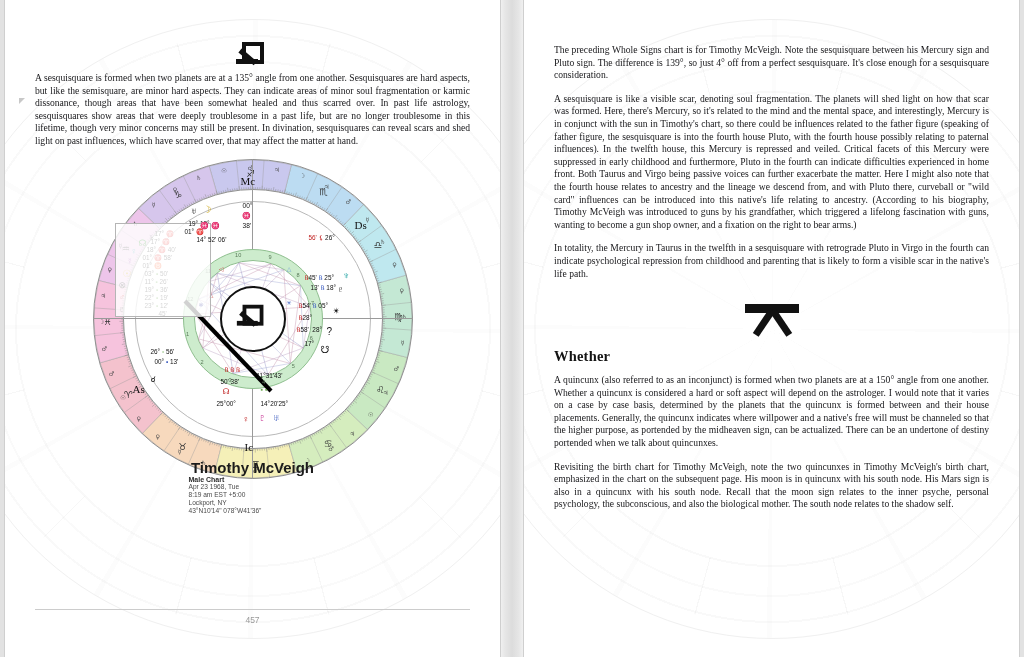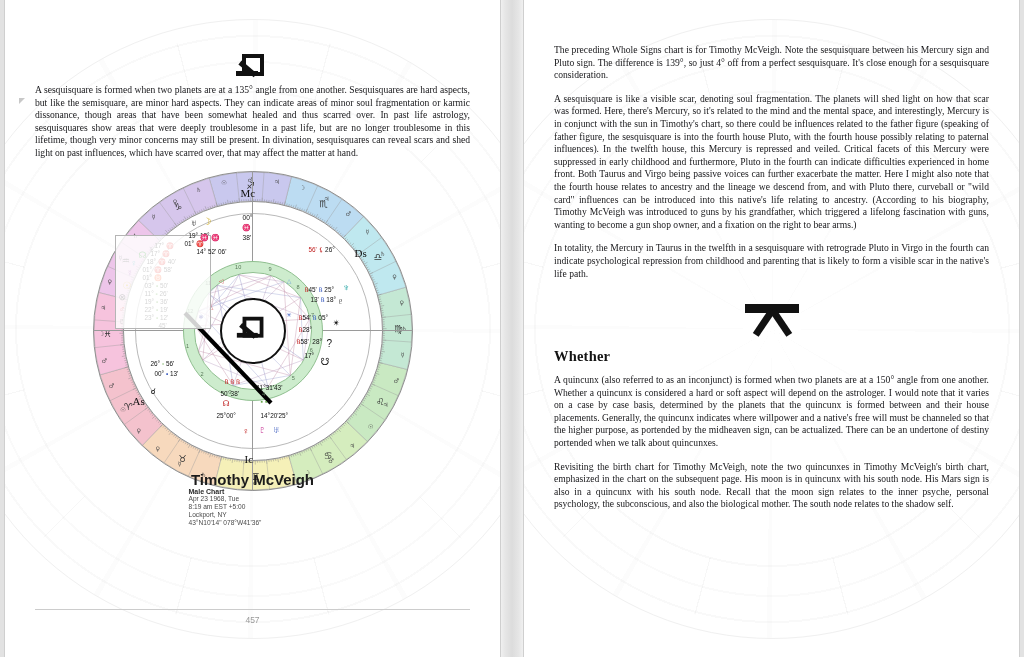--- a/index.html
+++ b/index.html
@@ -44,21 +44,21 @@
   .wm-spokes {
     position:absolute; left:50%; top:50%; width:600px; height:600px;
     margin-left:-300px; margin-top:-300px; border-radius:50%;
     background: repeating-conic-gradient(from 15deg at 50% 50%,
         rgba(0,0,0,0.03) 0deg 0.25deg, rgba(0,0,0,0) 0.25deg 30deg);
     -webkit-mask: radial-gradient(circle at 50% 50%, transparent 0 236px, #000 238px 294px, transparent 296px);
             mask: radial-gradient(circle at 50% 50%, transparent 0 236px, #000 238px 294px, transparent 296px);
     pointer-events:none;
   }
 
-  .content { position: relative; z-index: 2; padding: 12px 30px; }
+  .content { position: relative; z-index: 2; padding: 0 30px; }
 
   
   .glyph-wrap { display:flex; justify-content:center; }
   .sesqui-glyph { width: 30px; height: 30px; position: relative; }
   .sesqui-glyph .sq {
     position:absolute; left:4px; top:0; width:22px; height:22px;
     border: 4px solid #111; background: #fff;
   }
   .sesqui-glyph .bar {
     position:absolute; left:-2px; top:17px; width:22px; height:5px; background:#111;
@@ -720,21 +720,21 @@
               <div class="glyphlabel" style="left: 217.343px; top: 175.932px; font-size: 5.6px; color: rgb(90, 122, 90);">6</div>
               <div class="glyphlabel" style="left: 218.584px; top: 140.396px; font-size: 5.6px; color: rgb(90, 122, 90);">7</div>
               <div class="glyphlabel" style="left: 203.933px; top: 112.841px; font-size: 5.6px; color: rgb(90, 122, 90);">8</div>
               <div class="glyphlabel" style="left: 175.932px; top: 94.6569px; font-size: 5.6px; color: rgb(90, 122, 90);">9</div>
               <div class="glyphlabel" style="left: 142.59px; top: 92.9095px; font-size: 5.6px; color: rgb(90, 122, 90);">10</div>
               <div class="glyphlabel" style="left: 112.841px; top: 108.067px; font-size: 5.6px; color: rgb(90, 122, 90);">11</div>
               <div class="glyphlabel" style="left: 94.6569px; top: 136.068px; font-size: 5.6px; color: rgb(90, 122, 90);">12</div>
             </div>
 
           <div class="glyphlabel angle-label" style="left:148px; top:18px;">Mc</div>
-          <div class="glyphlabel angle-label" style="left:262px; top:78px;">Ds</div>
+          <div class="glyphlabel angle-label" style="left:262px; top:62px;">Ds</div>
           <div class="glyphlabel angle-label" style="left:40px; top:226px;">As</div>
           <div class="glyphlabel angle-label" style="left:152px; top:284px;">Ic</div>
 
           <div id="clusters">
               <div class="glyphlabel" style="left: 46px; top: 80px; font-size: 9px; color: rgb(17, 17, 17);"><span style="color:#0b8a0b">☊</span></div>
               <div class="glyphlabel" style="left: 56px; top: 74px; font-size: 9px; color: rgb(17, 17, 17);"><span style="color:#111">♄</span></div>
               <div class="glyphlabel" style="left: 38px; top: 88px; font-size: 9px; color: rgb(17, 17, 17);"><span style="color:#1aa0a0">♀</span></div>
               <div class="glyphlabel" style="left: 34px; top: 98px; font-size: 9px; color: rgb(17, 17, 17);"><span style="color:#8a2fa0">☿</span></div>
               <div class="glyphlabel" style="left: 30px; top: 110px; font-size: 10px; color: rgb(17, 17, 17);"><span style="color:#c8a000">☉</span></div>
               <div class="glyphlabel" style="left: 26px; top: 122px; font-size: 9px; color: rgb(17, 17, 17);"><span style="color:#111">⊗</span></div>

